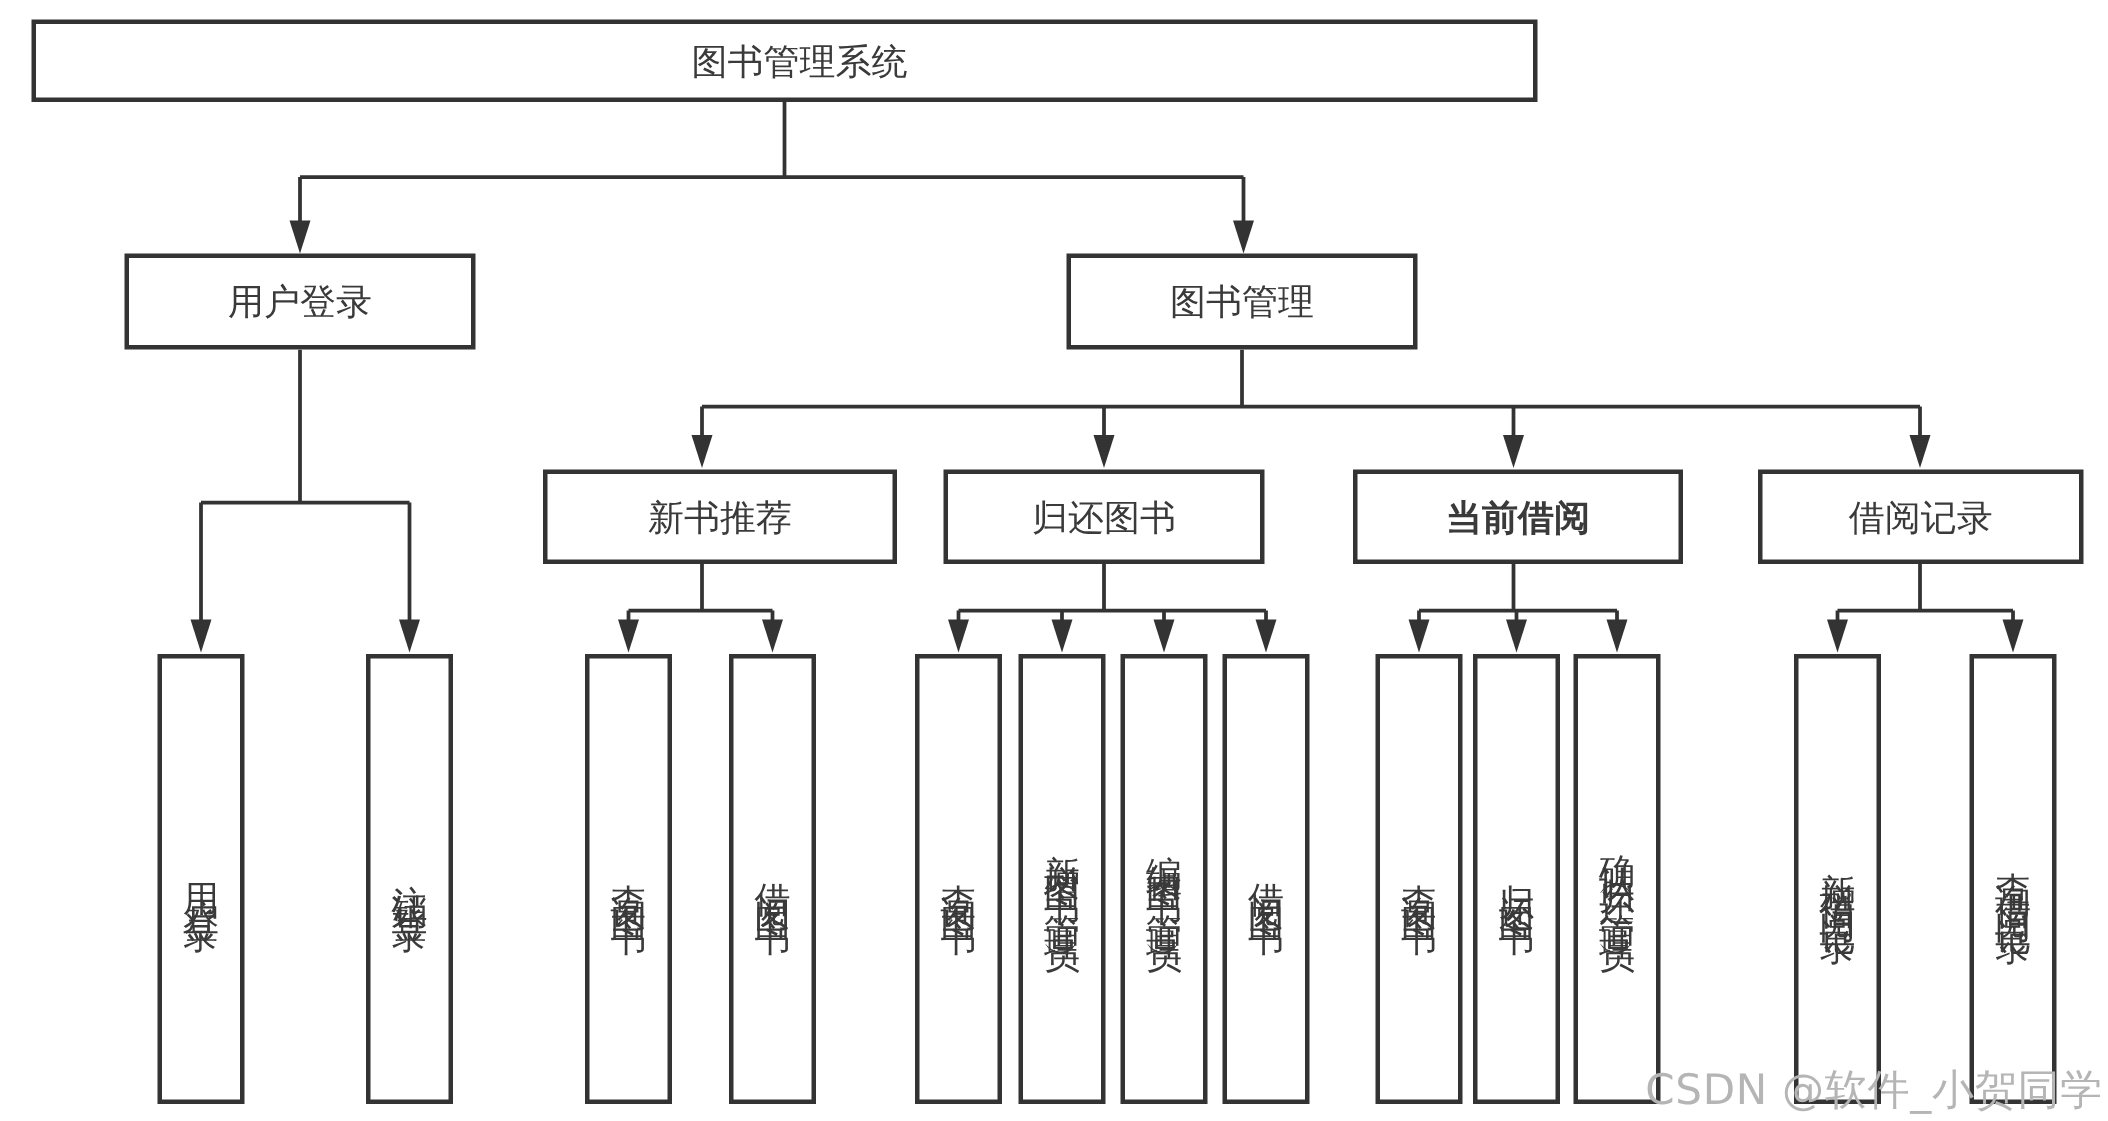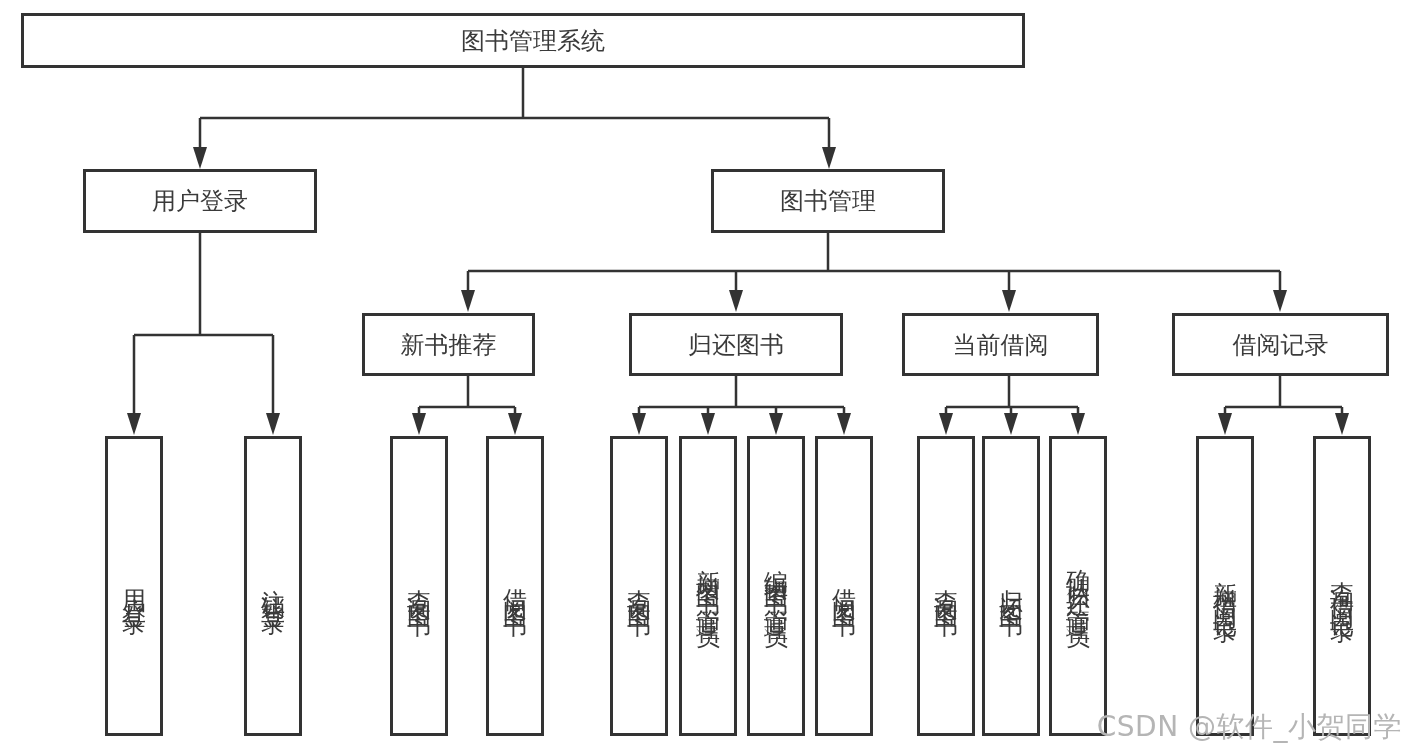--- a/index.html
+++ b/index.html
@@ -33,23 +33,23 @@
     align-items: center;
     justify-content: center;
     font-size: 24px;
     line-height: 1;
     white-space: nowrap;
   }
   .node.root    { left: 21px;  top: 13px;  width: 1004px; height: 55px; padding-left: 20px; }
   .node.l2a     { left: 83px;  top: 169px; width: 234px;  height: 64px; }
   .node.l2b     { left: 711px; top: 169px; width: 234px;  height: 64px; }
   .node.l3      { top: 313px;  height: 63px; }
-  .node.l3a     { left: 362px;  width: 173px; text-align: right; }
+  .node.l3a     { left: 362px;  width: 236px; text-align: right; }
   .node.l3b     { left: 629px;  width: 214px; }
-  .node.l3c     { left: 902px;  width: 197px; }
+  .node.l3c     { left: 902px;  width: 220px; font-weight: bold; }
   .node.l3d     { left: 1172px; width: 217px; }
   .node.leaf {
     top: 436px;
     width: 58px;
     height: 300px;
     writing-mode: vertical-rl;
     letter-spacing: 8px;
     font-size: 24px;
     white-space: normal;
   }

